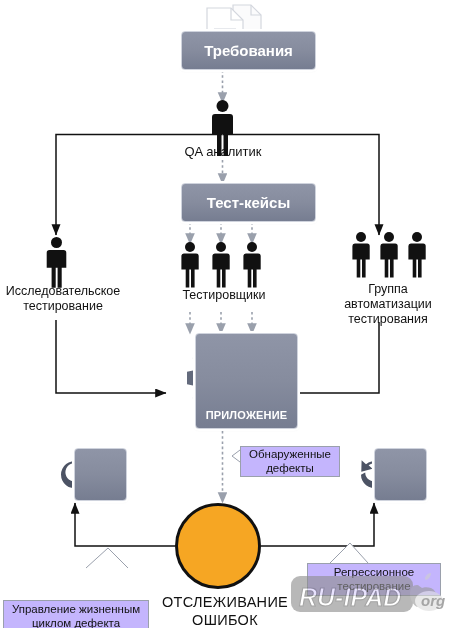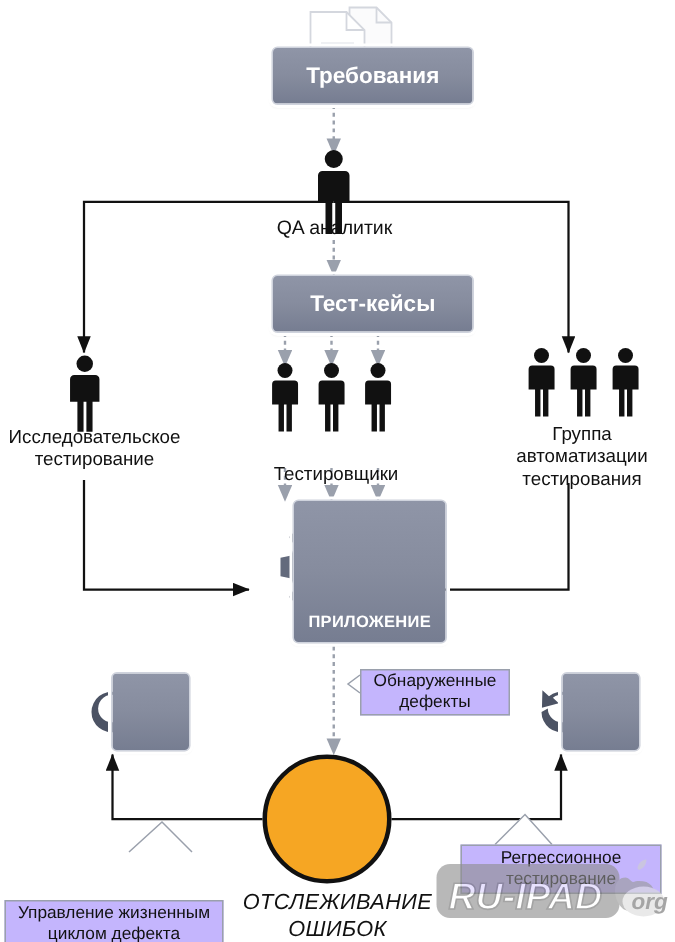--- a/index.html
+++ b/index.html
@@ -38,23 +38,23 @@
   #cycle-left{left:49px;top:448px;width:51px;height:51px;}
   #cycle-right{left:349px;top:448px;width:51px;height:51px;}
 
   
   .caption{
     position:absolute;z-index:3;text-align:center;
     font-size:12.5px;color:#111;line-height:1.18;white-space:pre-line;
   }
   #cap-qa{left:145px;top:144px;width:156px;font-size:13px;}
   #cap-explore{left:-2px;top:284px;width:130px;}
-  #cap-testers{left:158px;top:288px;width:132px;margin-top:21px;}
+  #cap-testers{left:158px;top:288px;width:132px;}
   #cap-auto{left:326px;top:282px;width:124px;}
-  #cap-bug{left:145px;top:593px;width:160px;font-size:14.5px;letter-spacing:.3px;line-height:1.25;font-style:italic;}
+  #cap-bug{left:145px;top:593px;width:160px;font-size:14.5px;letter-spacing:.3px;line-height:1.25;}
 
   
   .callout{
     position:absolute;z-index:4;background:#c4b5fd;border:1px solid #9aa0ac;
     font-size:11.5px;color:#111;line-height:1.2;text-align:center;
     display:flex;align-items:center;justify-content:center;white-space:pre-line;
     box-sizing:border-box;
   }
   #call-defects{left:240px;top:446px;width:100px;height:31px;}
   #call-lifecycle{left:3px;top:600px;width:146px;height:33px;}

